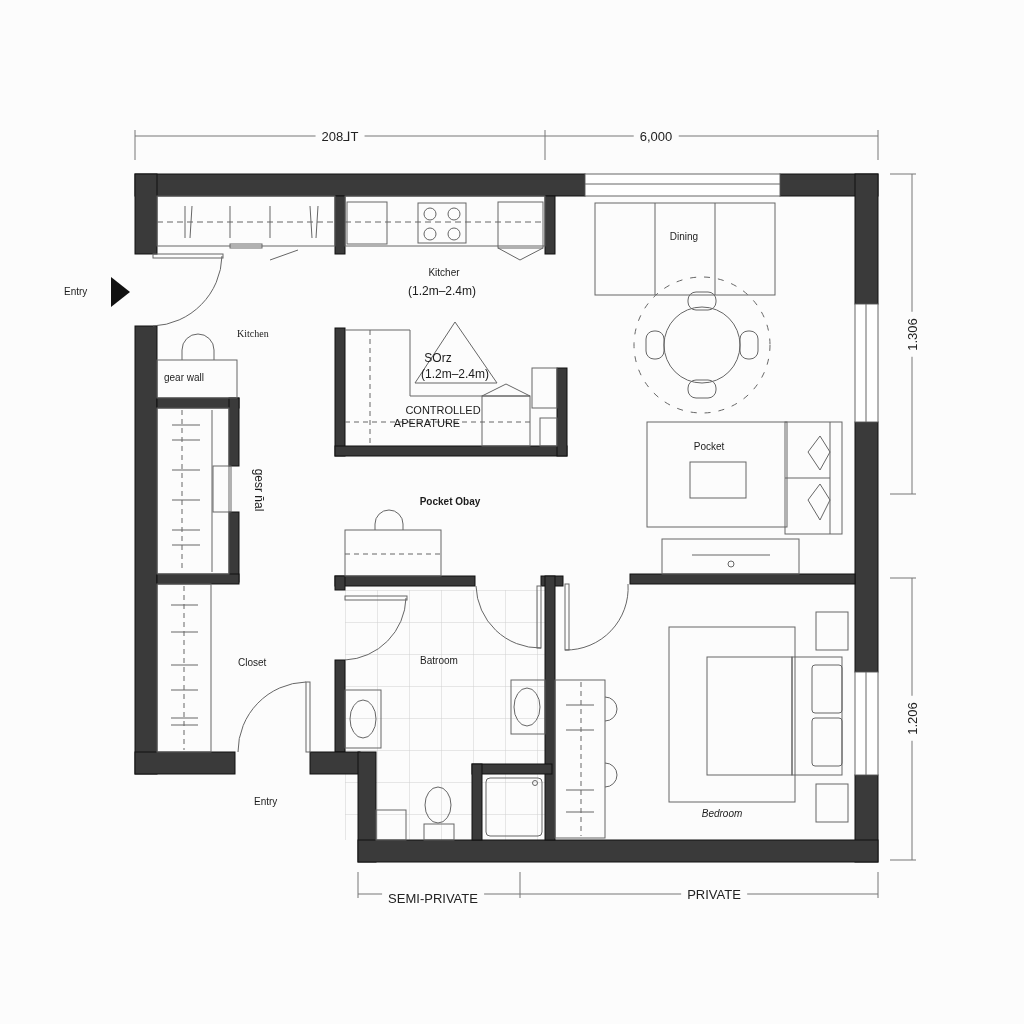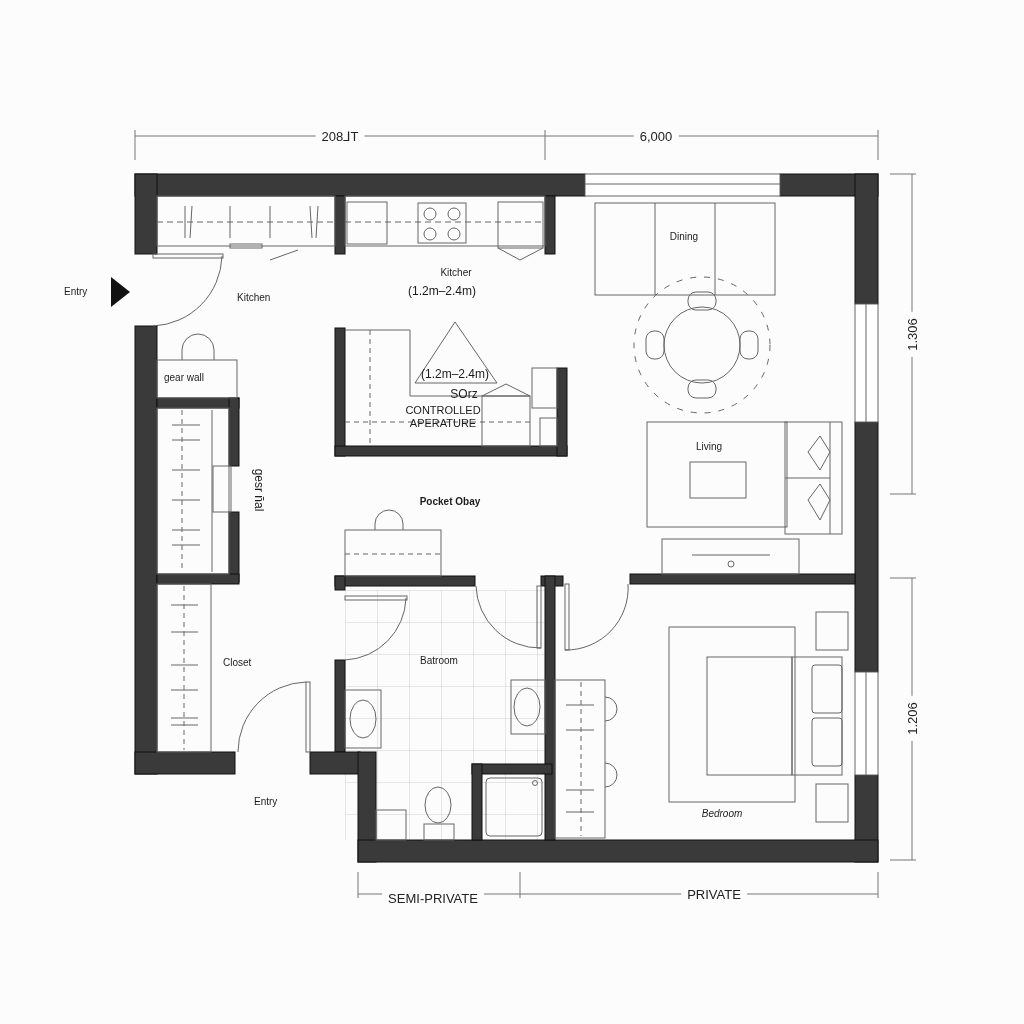--- a/index.html
+++ b/index.html
@@ -219,28 +219,28 @@
 </svg>
 
 <div class="lbl dim c" style="left:340px;top:130px;">208⅃T</div>
 <div class="lbl dim c" style="left:656px;top:130px;">6,000</div>
 <div class="lbl dim vert" style="left:890px;top:328px;">1.306</div>
 <div class="lbl dim vert" style="left:890px;top:712px;">1.206</div>
 <div class="lbl dim c" style="left:433px;top:892px;">SEMI-PRIVATE</div>
 <div class="lbl dim c" style="left:714px;top:888px;">PRIVATE</div>
 
 <div class="lbl" style="left:64px;top:287px;">Entry</div>
-<div class="lbl" style="left:237px;top:293px;">Kitchen</div>
-<div class="lbl c" style="left:456px;top:268px;">Kitcher</div>
+<div class="lbl" style="left:237px;top:329px;font-family:Liberation Serif, serif;">Kitchen</div>
+<div class="lbl c" style="left:444px;top:268px;">Kitcher</div>
 <div class="lbl small c" style="left:442px;top:285px;">(1.2m–2.4m)</div>
-<div class="lbl small c" style="left:464px;top:352px;margin-top:36px;">SOrz</div>
+<div class="lbl small c" style="left:438px;top:352px;">SOrz</div>
 <div class="lbl small c" style="left:455px;top:368px;">(1.2m–2.4m)</div>
 <div class="lbl xs c" style="left:443px;top:405px;">CONTROLLED</div>
-<div class="lbl xs c" style="left:443px;top:418px;">APERATURE</div>
+<div class="lbl xs c" style="left:427px;top:418px;">APERATURE</div>
 <div class="lbl" style="left:164px;top:373px;">gear wall</div>
 <div class="lbl small vert" style="left:238px;top:484px;transform:rotate(90deg);">gesr ñal</div>
 <div class="lbl c" style="left:450px;top:497px;font-weight:bold;">Pocket Obay</div>
 <div class="lbl c" style="left:684px;top:232px;">Dining</div>
-<div class="lbl c" style="left:709px;top:442px;">Living</div>
-<div class="lbl" style="left:223px;top:658px;">Closet</div>
+<div class="lbl c" style="left:709px;top:442px;">Pocket</div>
+<div class="lbl" style="left:238px;top:658px;">Closet</div>
 <div class="lbl" style="left:254px;top:797px;">Entry</div>
 <div class="lbl c" style="left:439px;top:656px;">Batroom</div>
 <div class="lbl c" style="left:722px;top:809px;font-style:italic;">Bedroom</div>
 
 </body></html>

